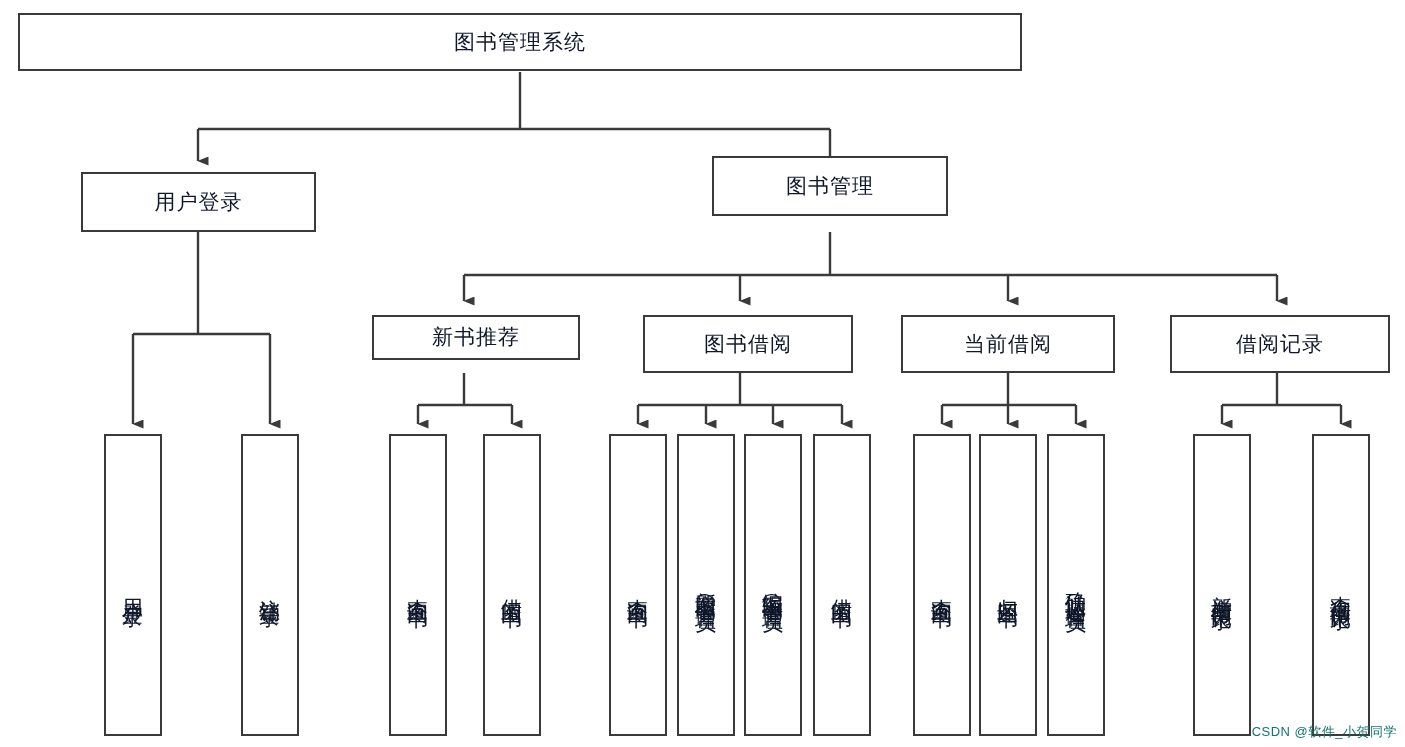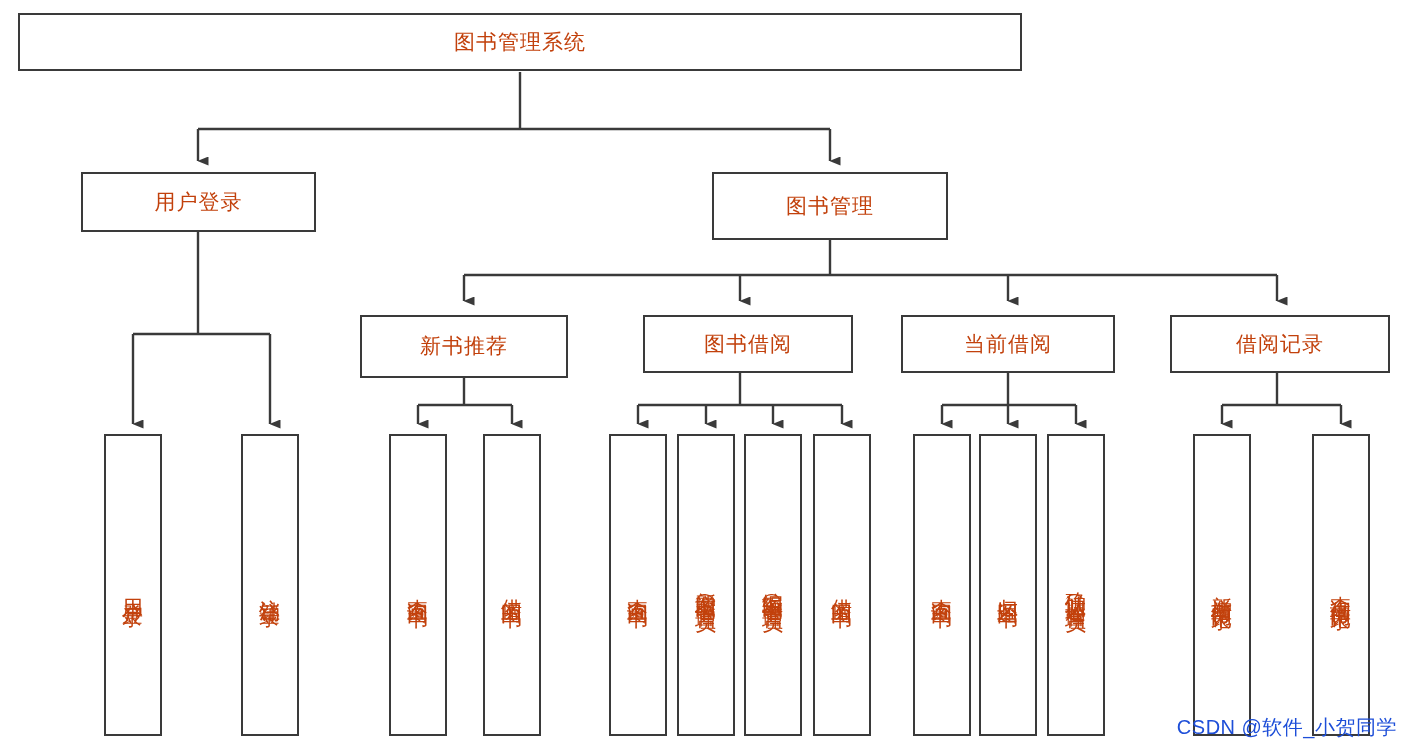--- a/index.html
+++ b/index.html
@@ -29,21 +29,21 @@
   .node-box {
     position: absolute;
     box-sizing: border-box;
     background: #ffffff;
     border: 2px solid #3a3a3a;
     display: flex;
     align-items: center;
     justify-content: center;
   }
   .node-label {
-    color: #c2410c;
+    color: #0f172a;
     font-size: 21px;
     line-height: 1.25;
     letter-spacing: 1px;
     white-space: nowrap;
     user-select: none;
   }
   .node-box.vertical {
     align-items: center;
     justify-content: center;
     padding-top: 6px;
@@ -53,22 +53,22 @@
     text-orientation: upright;
     font-size: 21px;
     letter-spacing: 3px;
     line-height: 1.1;
     white-space: nowrap;
   }
   .watermark {
     position: absolute;
     right: 8px;
     bottom: 6px;
-    font-size: 20px;
-    color: #1d4ed8;
+    font-size: 13px;
+    color: #0f766e;
     letter-spacing: 0.5px;
     white-space: nowrap;
     user-select: none;
   }
 </style>
 </head>
 <body>
 
 <div id="diagram-root">
 
@@ -125,25 +125,25 @@
     </g>
   </svg>
 
   <div class="node-box" style="left:18px; top:13px; width:1004px; height:58px;">
     <span class="node-label">图书管理系统</span>
   </div>
 
   <div class="node-box" style="left:81px; top:172px; width:235px; height:60px;">
     <span class="node-label">用户登录</span>
   </div>
-  <div class="node-box" style="left:712px; top:172px; width:236px; height:68px;">
+  <div class="node-box" style="left:712px; top:156px; width:236px; height:60px;">
     <span class="node-label">图书管理</span>
   </div>
 
-  <div class="node-box" style="left:360px; top:315px; width:208px; height:63px;">
+  <div class="node-box" style="left:372px; top:315px; width:208px; height:45px;">
     <span class="node-label">新书推荐</span>
   </div>
   <div class="node-box" style="left:635px; top:315px; width:210px; height:58px;margin-left:8px;">
     <span class="node-label">图书借阅</span>
   </div>
   <div class="node-box" style="left:1170px; top:315px; width:220px; height:58px;">
     <span class="node-label">借阅记录</span>
   </div>
   <div class="node-box" style="left:901px; top:315px; width:214px; height:58px;">
     <span class="node-label">当前借阅</span>

